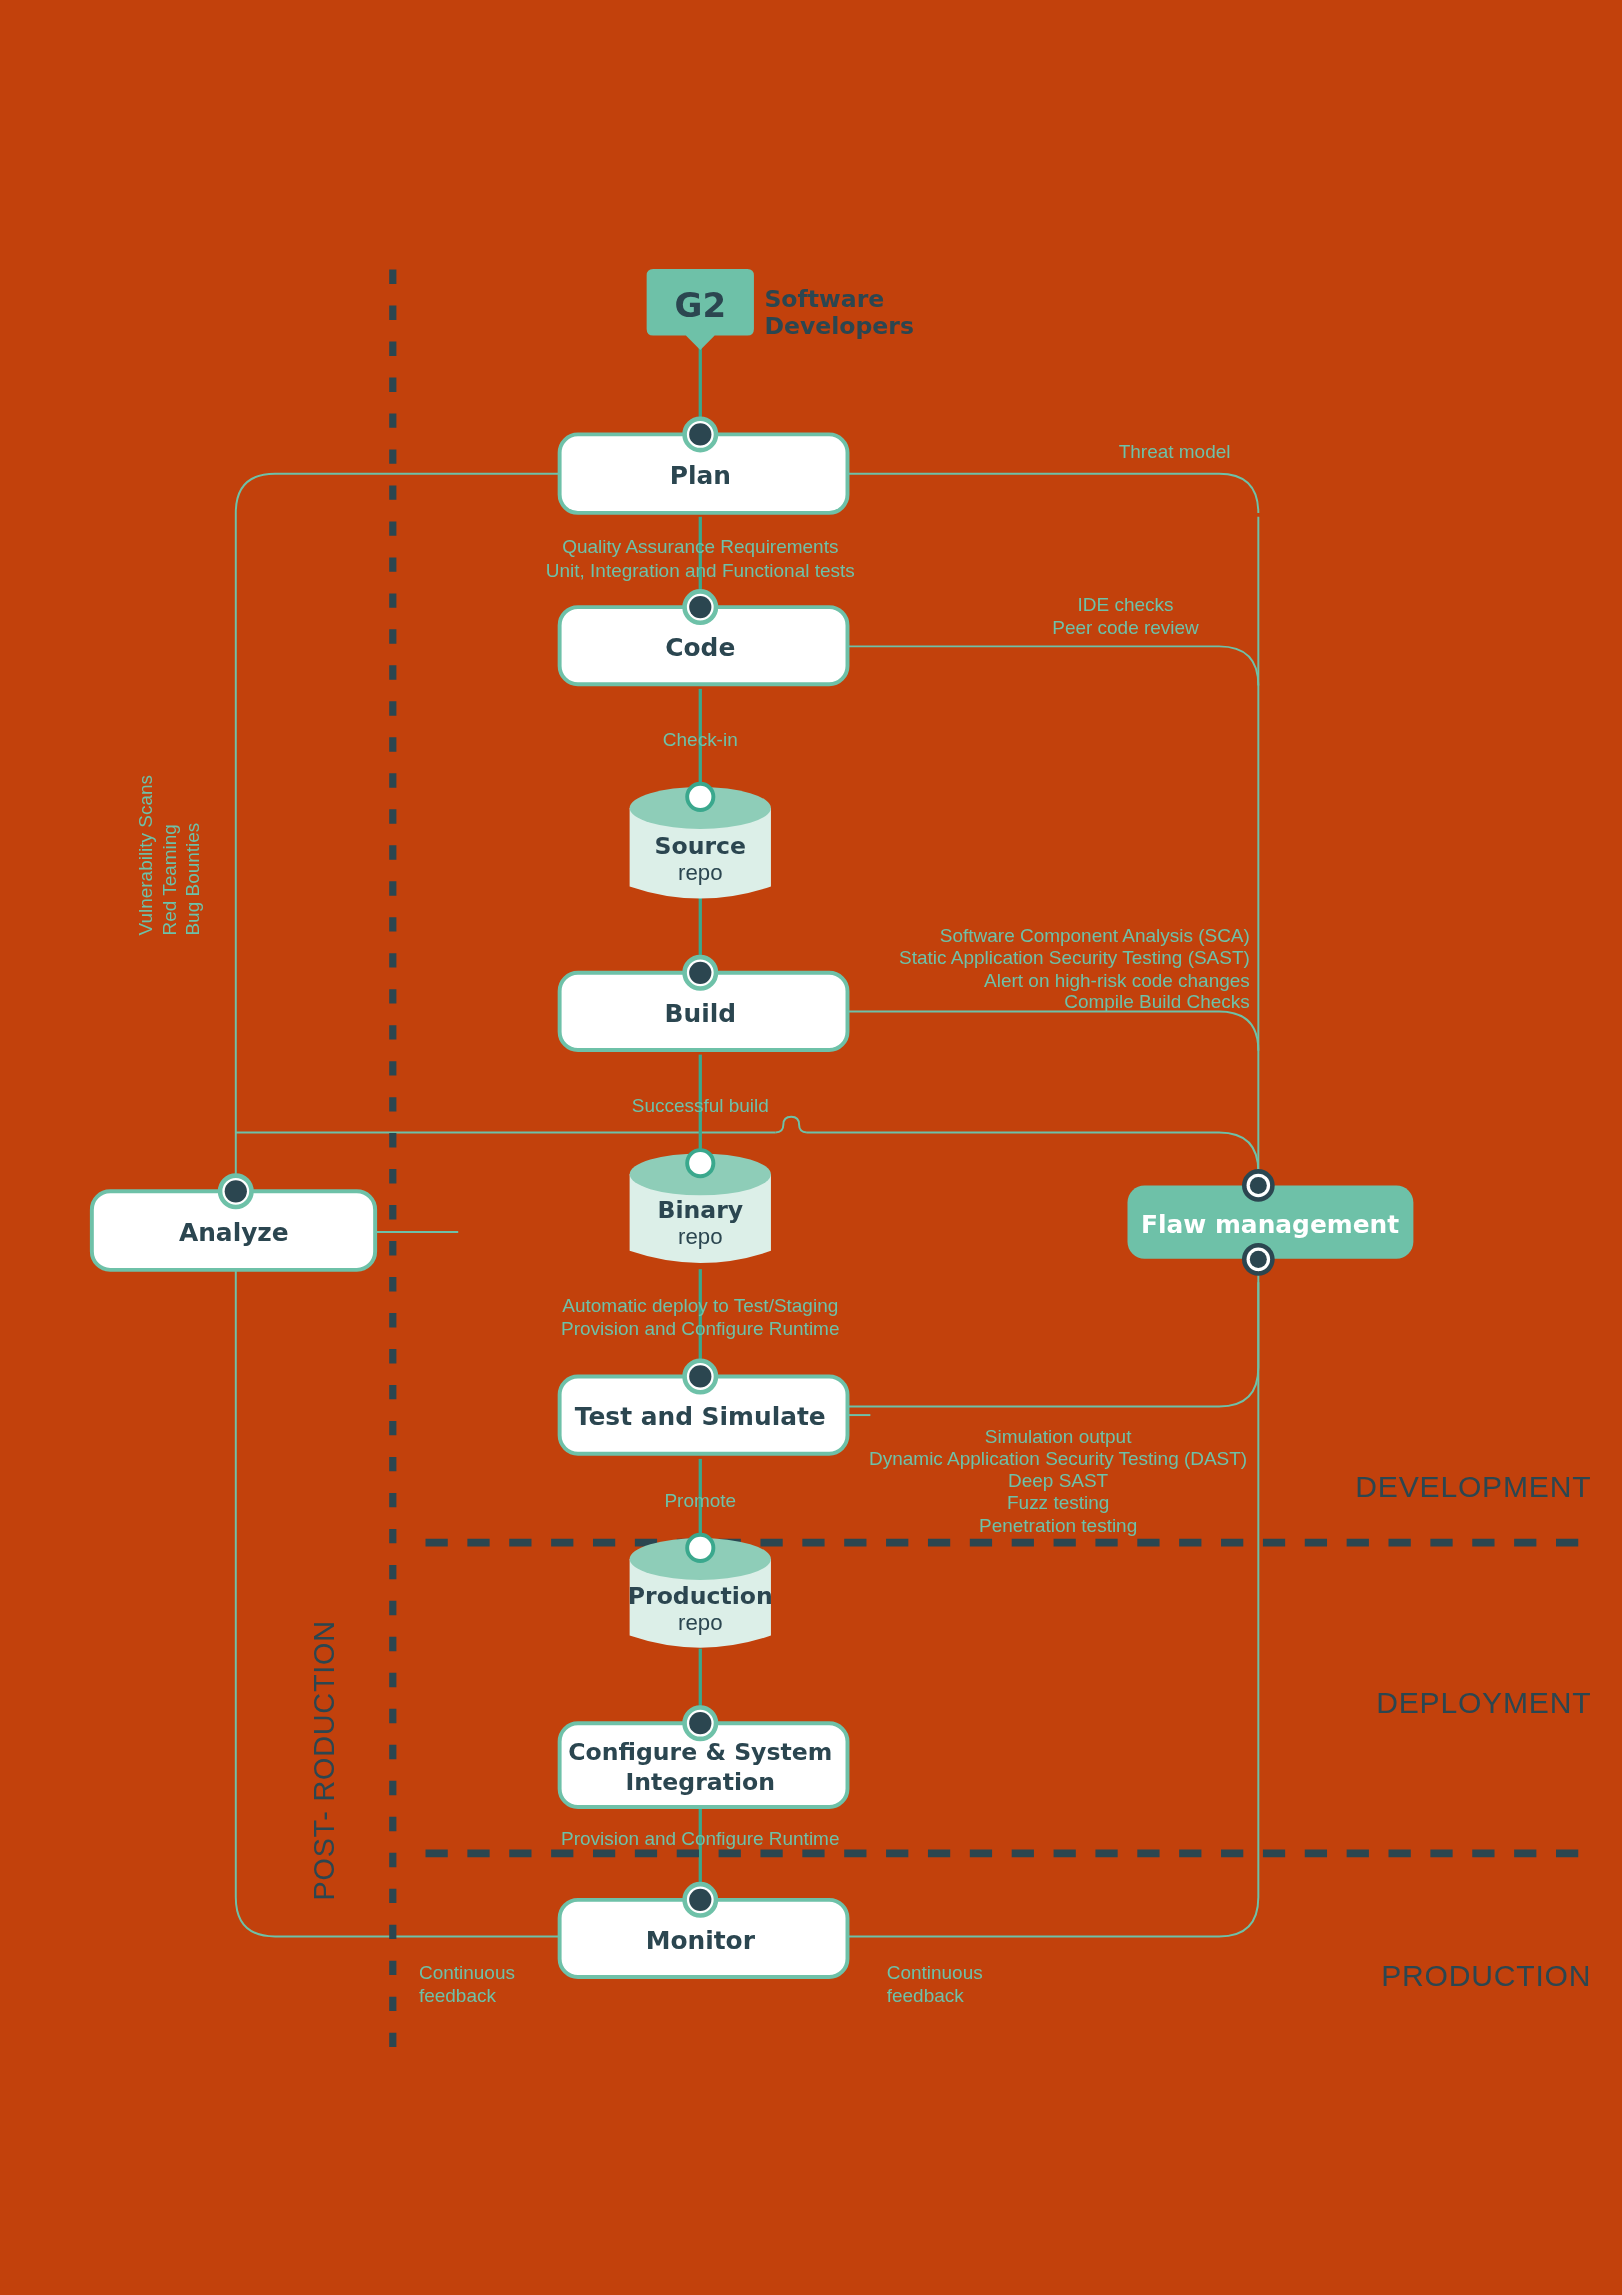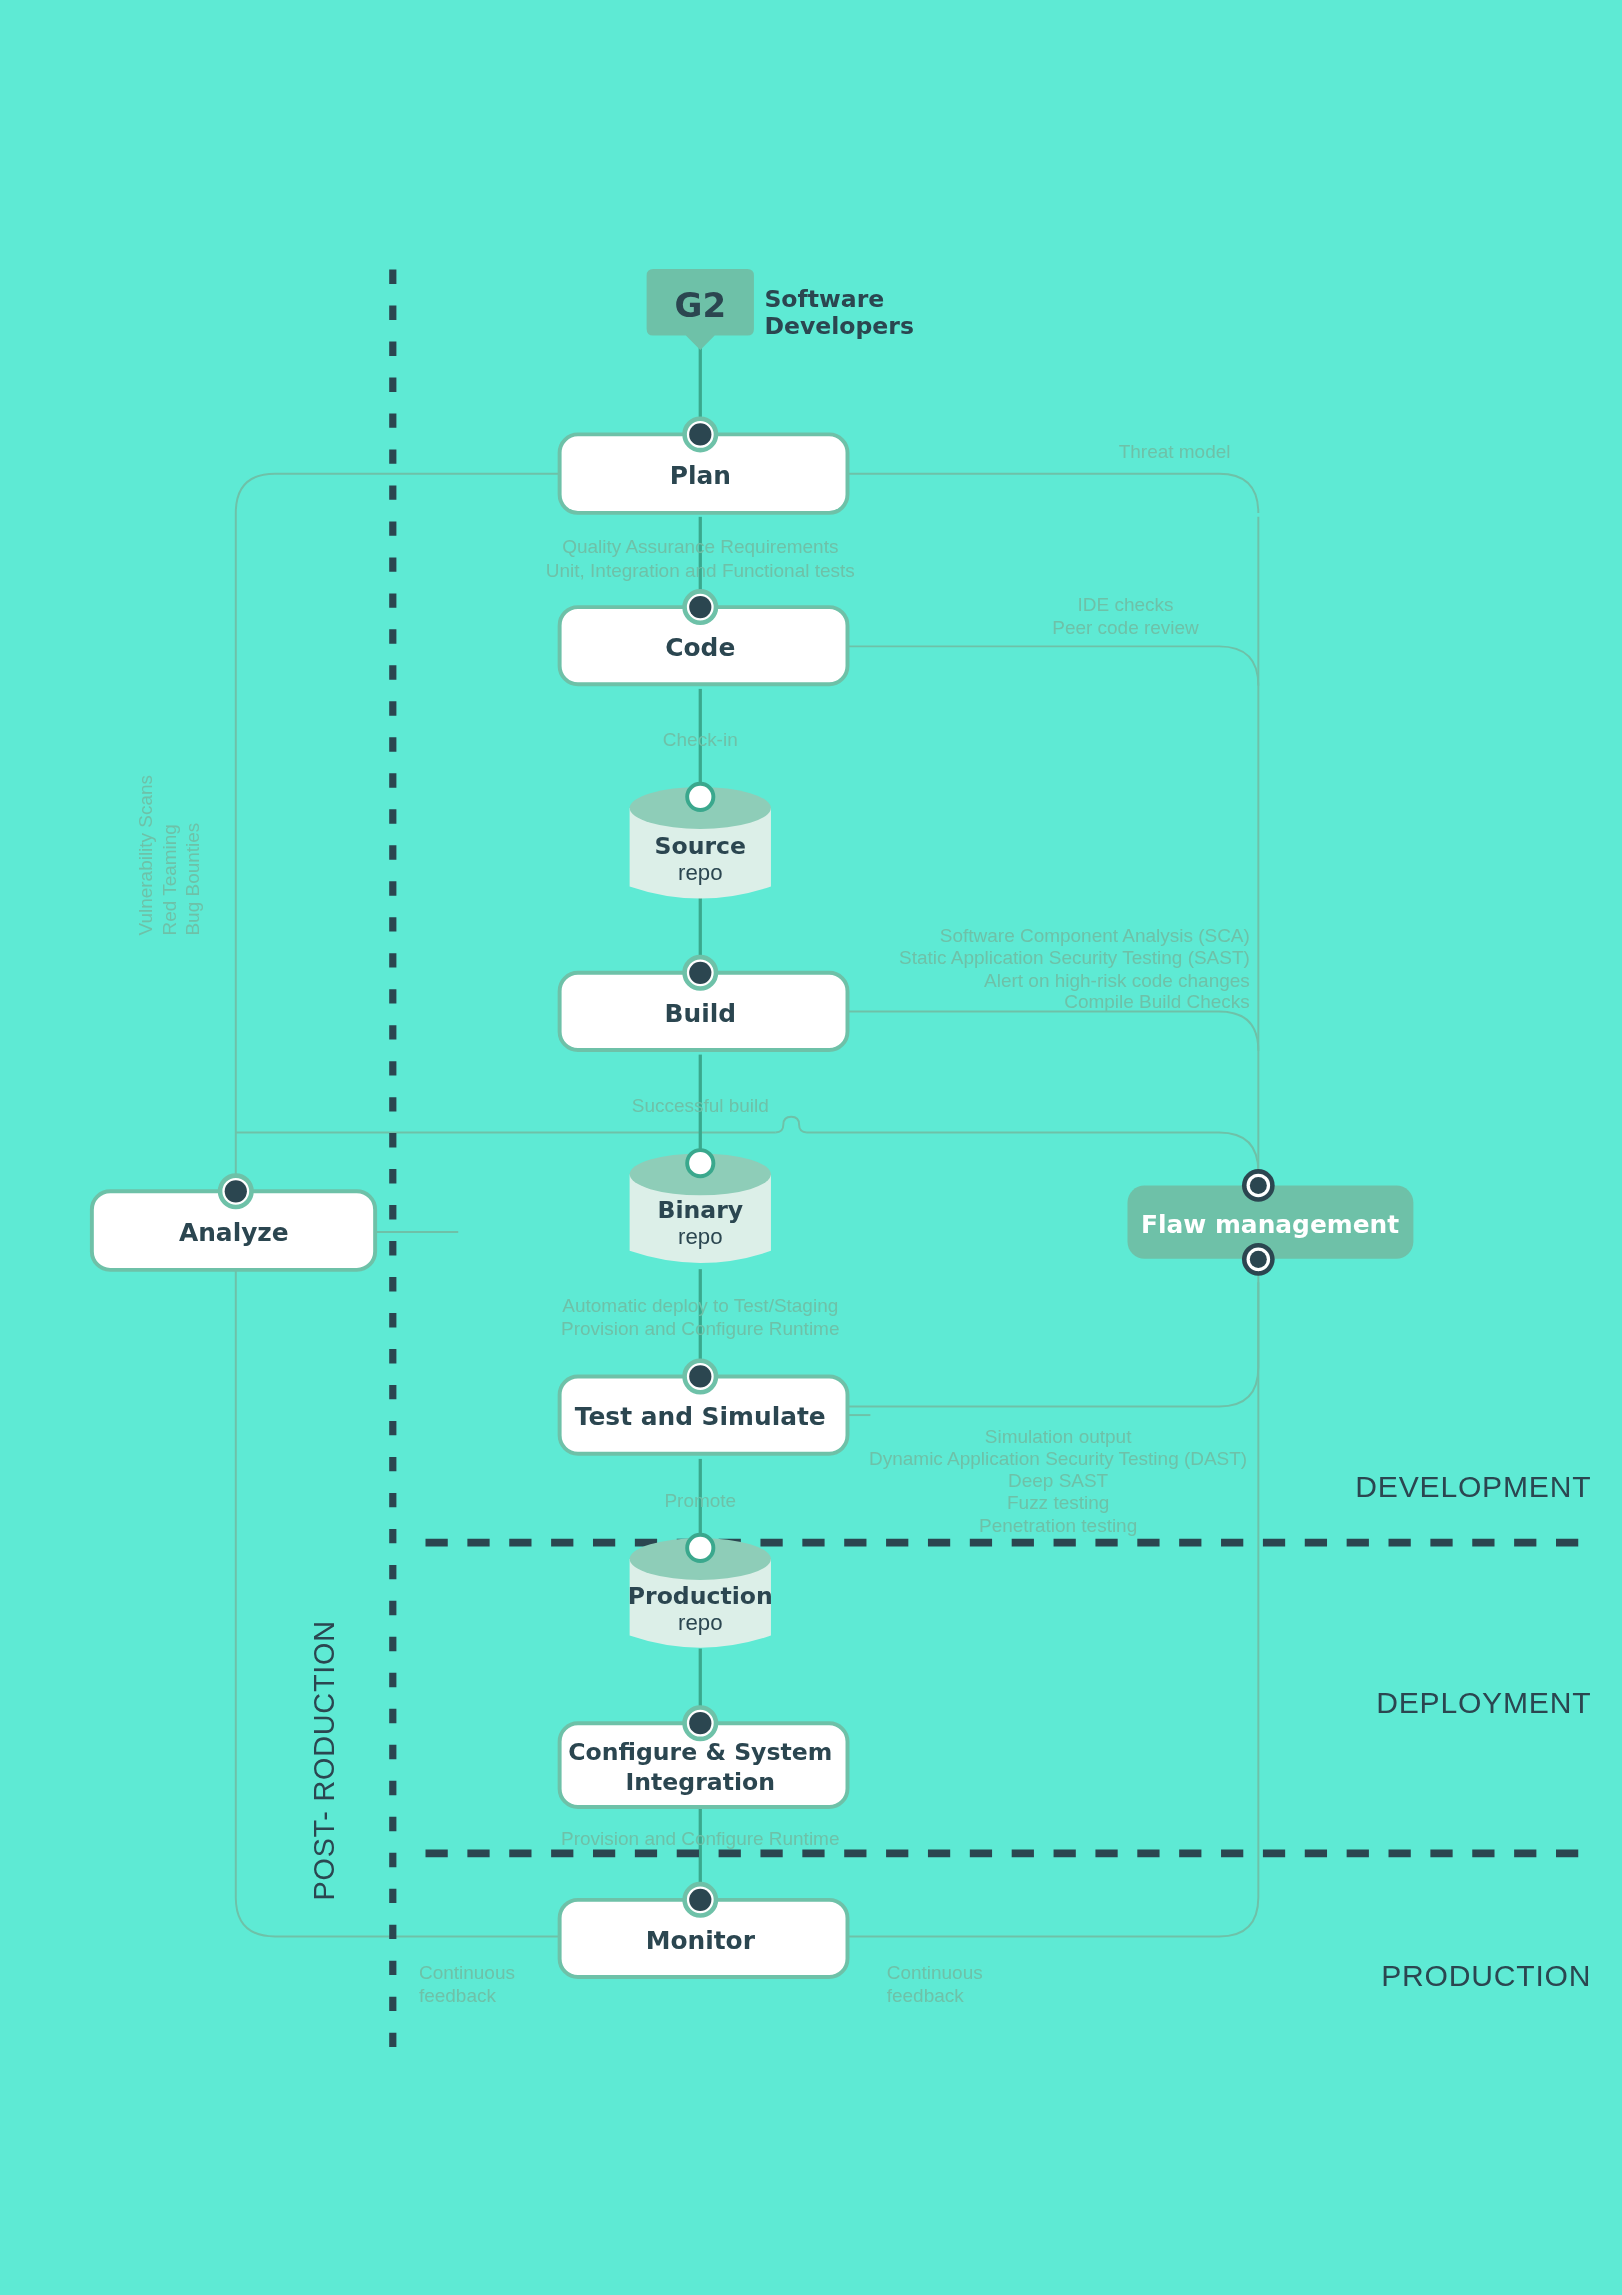--- a/index.html
+++ b/index.html
@@ -1,17 +1,17 @@
 <!DOCTYPE html>
 <html style="font-size:10.5px"><head>
 <meta charset="utf-8">
 <style>
   html,body{margin:0;padding:0;background:#ffffff;}
   body{width:1623px;height:2295px;font-family:"Liberation Sans",sans-serif;}
-  #stage{position:relative;width:1623px;height:2295px;overflow:hidden;background:#5eead4;}
+  #stage{position:relative;width:1623px;height:2295px;overflow:hidden;background:#c2410c;}
   svg#diagram{position:absolute;left:0;top:0;width:1623px;height:2295px;}
 
   .nodeLabel{font-family:"DejaVu Sans","Liberation Sans",sans-serif;font-weight:bold;fill:#2b4650;}
   .nodeLabelWhite{font-family:"DejaVu Sans","Liberation Sans",sans-serif;font-weight:bold;fill:#ffffff;}
   .repoMain{font-family:"DejaVu Sans","Liberation Sans",sans-serif;font-weight:bold;fill:#2b4650;}
   .repoSub{font-family:"Liberation Sans",sans-serif;font-weight:400;fill:#2b4650;}
   .annot{font-family:"Liberation Sans",sans-serif;font-weight:400;fill:#6ec1a8;}
   .stageLbl{font-family:"Liberation Sans",sans-serif;font-weight:300;fill:#2b4650;letter-spacing:1.2px;}
   .postprod{font-family:"Liberation Sans",sans-serif;font-weight:300;fill:#2b4650;letter-spacing:1.2px;}
   .g2txt{font-family:"DejaVu Sans","Liberation Sans",sans-serif;font-weight:bold;fill:#2b4650;}

